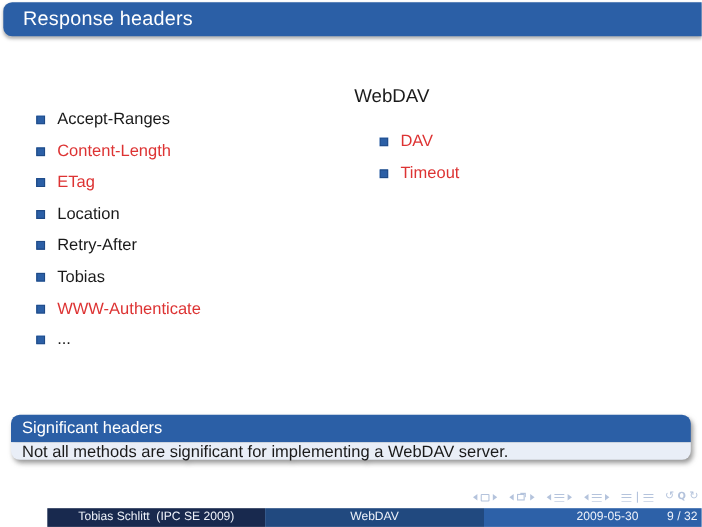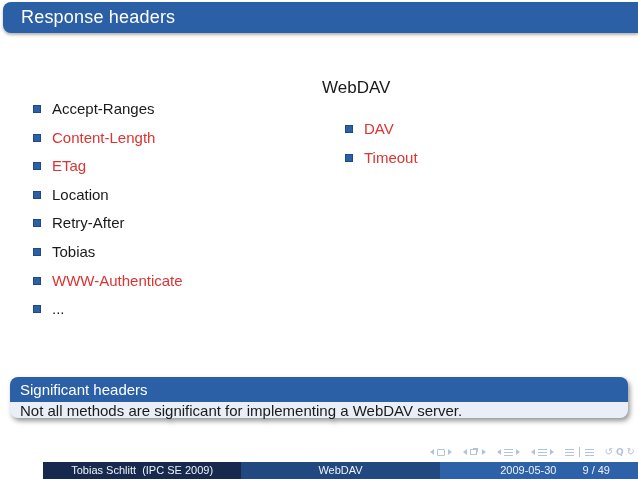--- a/index.html
+++ b/index.html
@@ -65,21 +65,21 @@
   .ico.lines{width:9px;height:7px;background:repeating-linear-gradient(to bottom,var(--nav) 0 1px,transparent 1px 3px);}
   .navsep{width:1px;height:10px;background:var(--nav);margin:0 2px;}
   .navglyph{font-size:10px;line-height:10px;color:var(--nav);font-family:"DejaVu Sans",sans-serif;}
   .navglyph.q{font-size:9px;font-weight:bold;}
   
   .footer{position:absolute;left:0;right:0;bottom:0;height:17px;display:flex;margin-left:43px;}
   .footer .seg{height:100%;display:flex;align-items:center;justify-content:center;}
   .footer .seg span{color:#eef2fa;font-size:11px;line-height:17px;white-space:pre;}
   .seg.author{width:33.333%;background:var(--accent-dark);}
   .seg.title{width:33.333%;background:var(--accent-mid);}
-  .seg.date{width:33.334%;background:var(--accent-light);justify-content:flex-end;gap:26px;padding-right:28px;}
+  .seg.date{width:33.334%;background:var(--accent-light);justify-content:flex-end;gap:26px;padding-right:4px;}
 </style>
 </head>
 <body>
 
 <div class="frametitle">
   <span>Response headers</span>
 </div>
 
 <div class="col left">
   <ul>
@@ -179,15 +179,15 @@
 
 <div class="footer">
   <div class="seg author">
     <span>Tobias Schlitt  (IPC SE 2009)</span>
   </div>
   <div class="seg title">
     <span>WebDAV</span>
   </div>
   <div class="seg date">
     <span>2009-05-30</span>
-    <span>9 / 49</span>
+    <span>9 / 32</span>
   </div>
 </div>
 
 </body></html>

